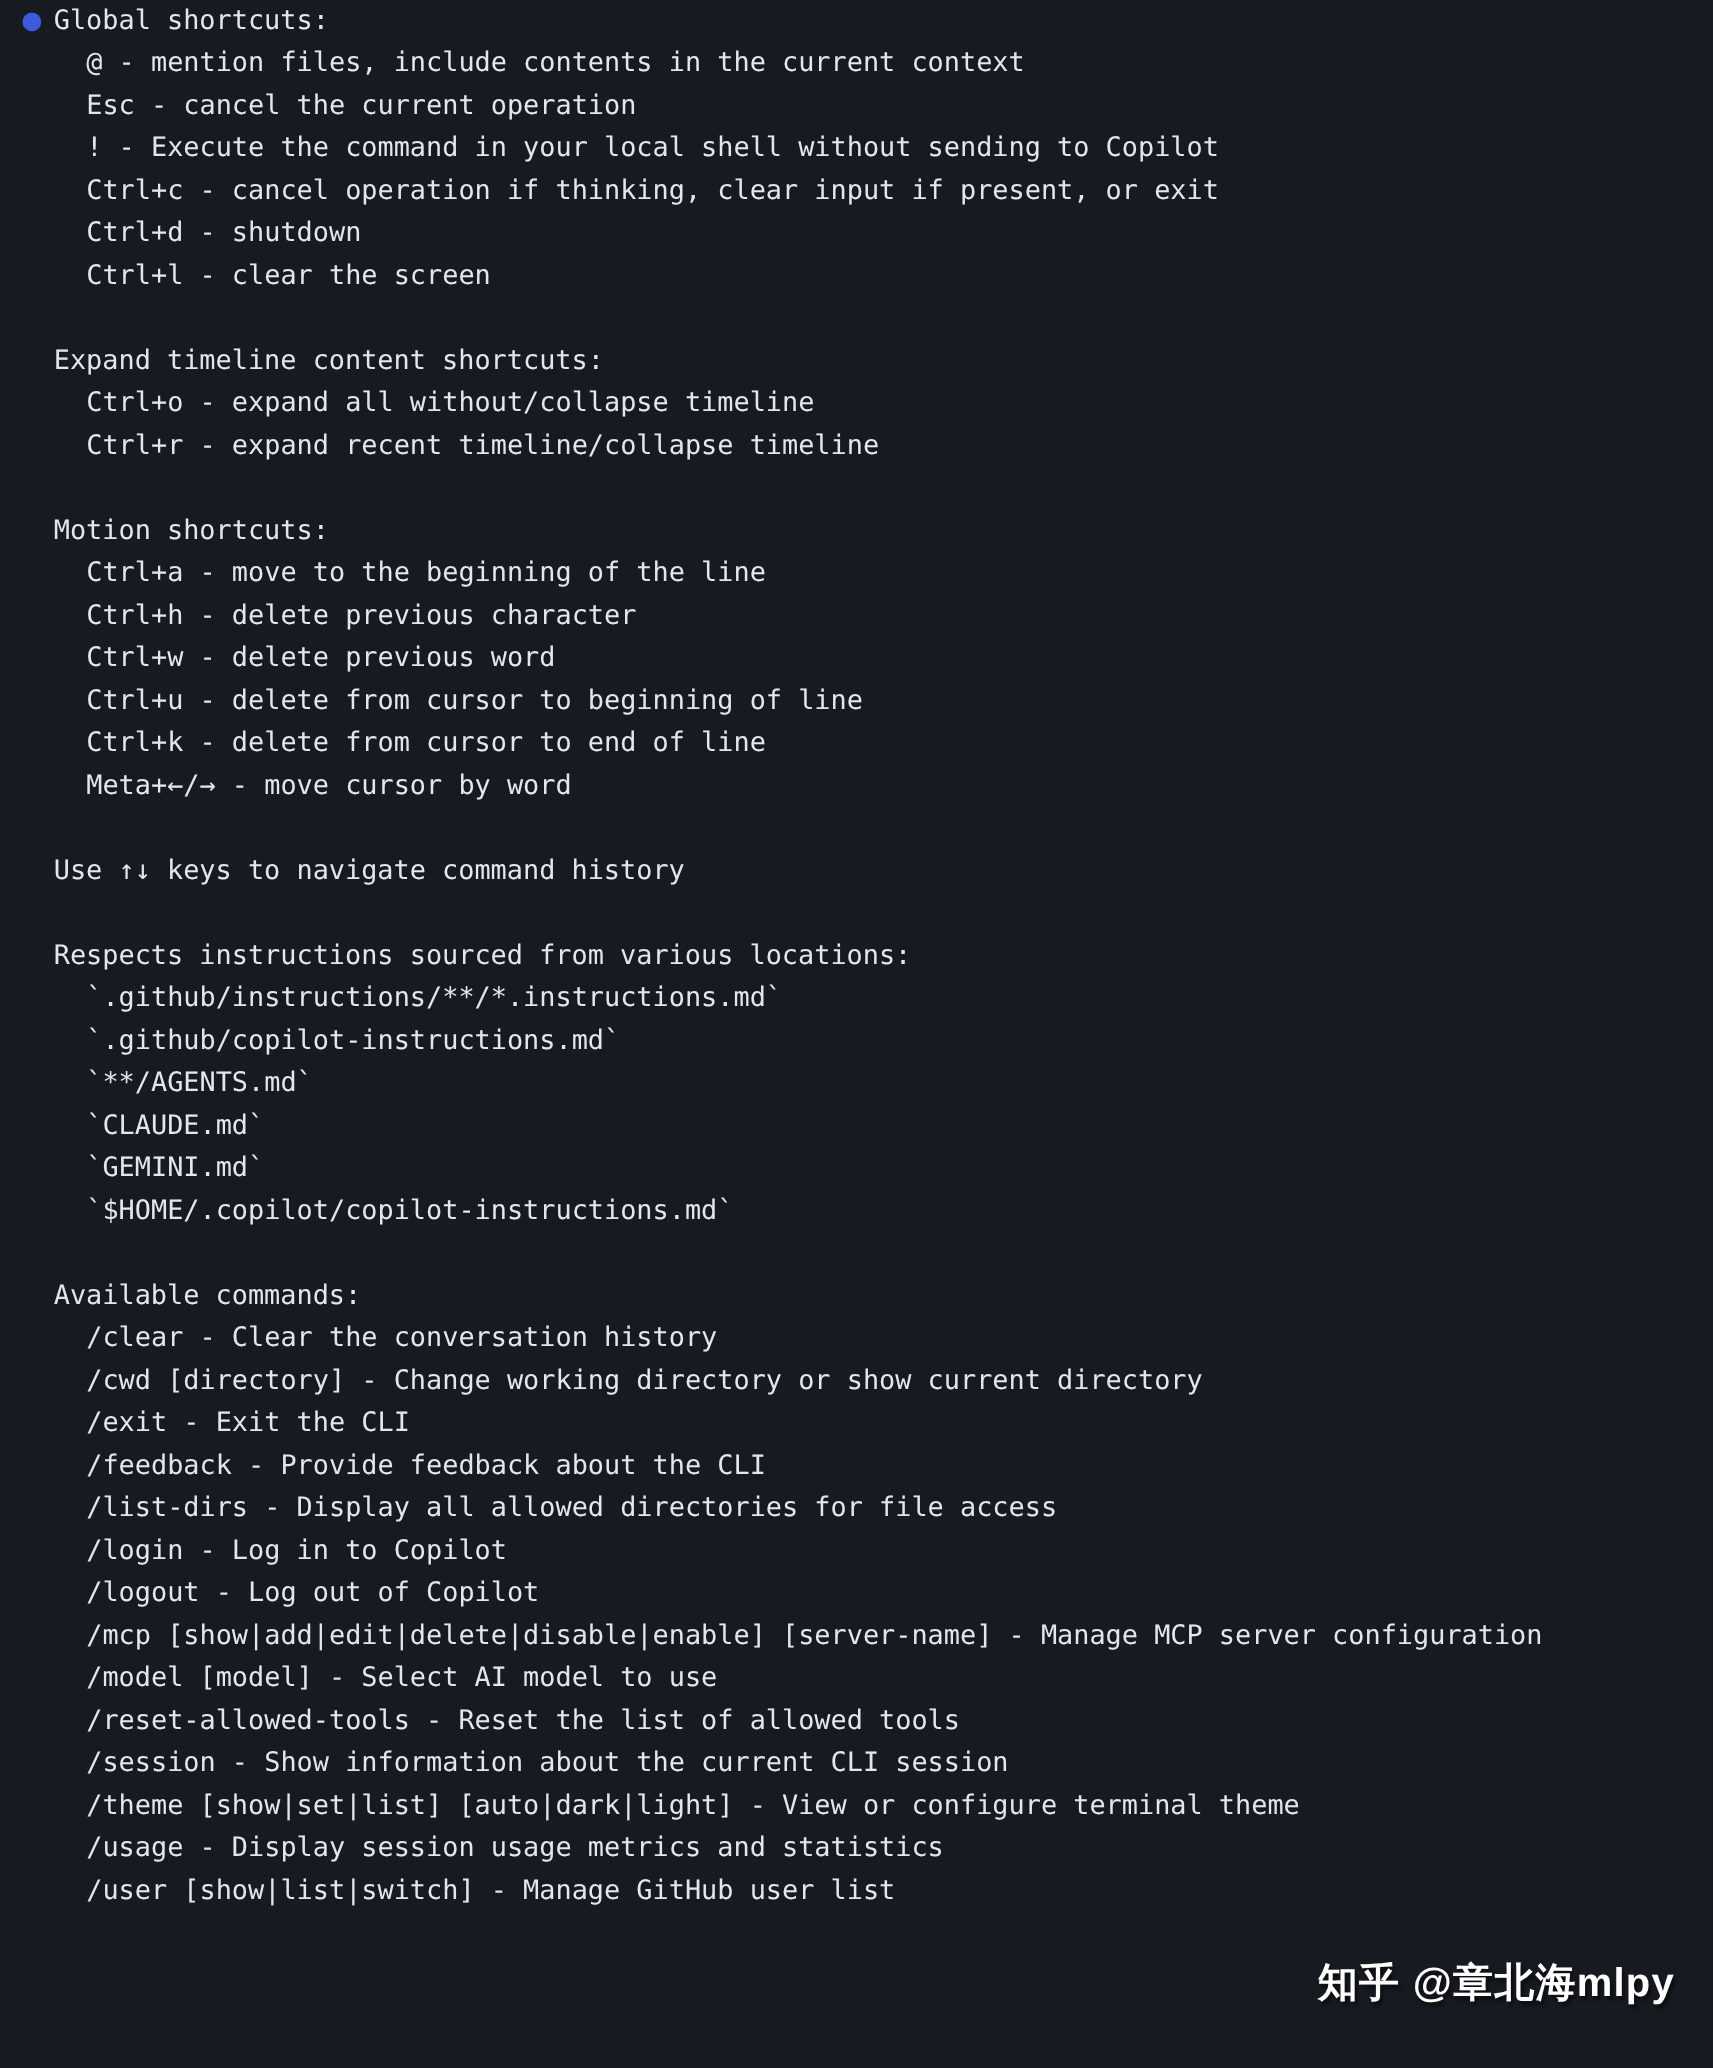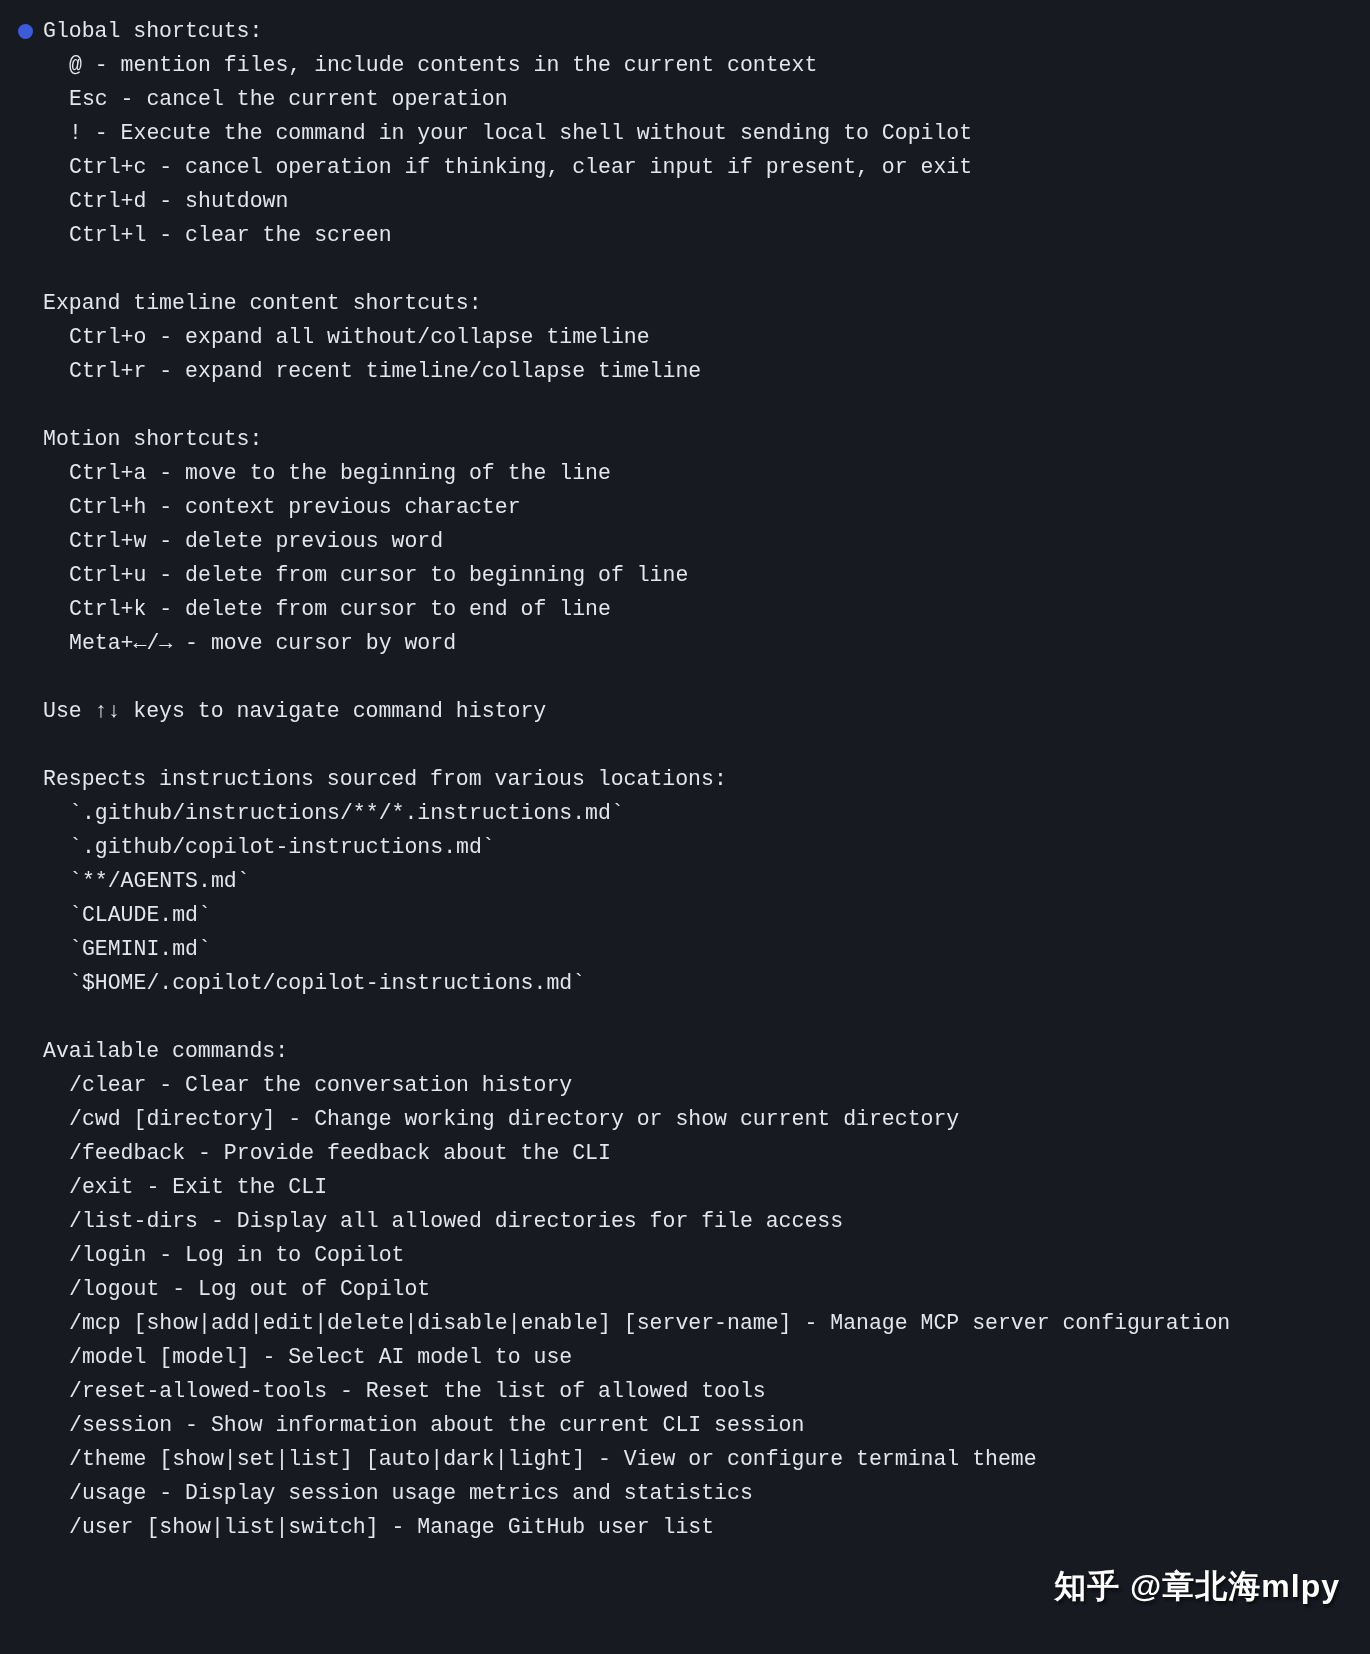--- a/index.html
+++ b/index.html
@@ -13,22 +13,20 @@
   body{
     background:var(--bg);
     font-family:"DejaVu Sans Mono","Liberation Mono",monospace;
     color:var(--fg);
     position:relative;
   }
   .screen{
     position:absolute;
     top:0;left:0;
     width:1120px;height:1654px;
-    padding-top:14px;
-    font-family:Liberation Mono, monospace;
   }
   .line{
     position:relative;
     height:34px;
     line-height:34px;
     font-size:21.5px;
     white-space:pre;
     padding-left:43px;
     letter-spacing:0;
   }
@@ -67,41 +65,41 @@
     <div class="line indent"><span>Ctrl+c - cancel operation if thinking, clear input if present, or exit</span></div>
     <div class="line indent"><span>Ctrl+d - shutdown</span></div>
     <div class="line indent"><span>Ctrl+l - clear the screen</span></div>
     <div class="line blank"><span></span></div>
     <div class="line"><span>Expand timeline content shortcuts:</span></div>
     <div class="line indent"><span>Ctrl+o - expand all without/collapse timeline</span></div>
     <div class="line indent"><span>Ctrl+r - expand recent timeline/collapse timeline</span></div>
     <div class="line blank"><span></span></div>
     <div class="line"><span>Motion shortcuts:</span></div>
     <div class="line indent"><span>Ctrl+a - move to the beginning of the line</span></div>
-    <div class="line indent"><span>Ctrl+h - context previous character</span></div>
+    <div class="line indent"><span>Ctrl+h - delete previous character</span></div>
     <div class="line indent"><span>Ctrl+w - delete previous word</span></div>
     <div class="line indent"><span>Ctrl+u - delete from cursor to beginning of line</span></div>
     <div class="line indent"><span>Ctrl+k - delete from cursor to end of line</span></div>
     <div class="line indent"><span>Meta+←/→ - move cursor by word</span></div>
     <div class="line blank"><span></span></div>
     <div class="line"><span>Use ↑↓ keys to navigate command history</span></div>
     <div class="line blank"><span></span></div>
     <div class="line"><span>Respects instructions sourced from various locations:</span></div>
     <div class="line indent"><span>`.github/instructions/**/*.instructions.md`</span></div>
     <div class="line indent"><span>`.github/copilot-instructions.md`</span></div>
     <div class="line indent"><span>`**/AGENTS.md`</span></div>
     <div class="line indent"><span>`CLAUDE.md`</span></div>
     <div class="line indent"><span>`GEMINI.md`</span></div>
     <div class="line indent"><span>`$HOME/.copilot/copilot-instructions.md`</span></div>
     <div class="line blank"><span></span></div>
     <div class="line"><span>Available commands:</span></div>
     <div class="line indent"><span>/clear - Clear the conversation history</span></div>
     <div class="line indent"><span>/cwd [directory] - Change working directory or show current directory</span></div>
+    <div class="line indent"><span>/exit - Exit the CLI</span></div>
     <div class="line indent"><span>/feedback - Provide feedback about the CLI</span></div>
-    <div class="line indent"><span>/exit - Exit the CLI</span></div>
     <div class="line indent"><span>/list-dirs - Display all allowed directories for file access</span></div>
     <div class="line indent"><span>/login - Log in to Copilot</span></div>
     <div class="line indent"><span>/logout - Log out of Copilot</span></div>
     <div class="line indent"><span>/mcp [show|add|edit|delete|disable|enable] [server-name] - Manage MCP server configuration</span></div>
     <div class="line indent"><span>/model [model] - Select AI model to use</span></div>
     <div class="line indent"><span>/reset-allowed-tools - Reset the list of allowed tools</span></div>
     <div class="line indent"><span>/session - Show information about the current CLI session</span></div>
     <div class="line indent"><span>/theme [show|set|list] [auto|dark|light] - View or configure terminal theme</span></div>
     <div class="line indent"><span>/usage - Display session usage metrics and statistics</span></div>
     <div class="line indent"><span>/user [show|list|switch] - Manage GitHub user list</span></div>

